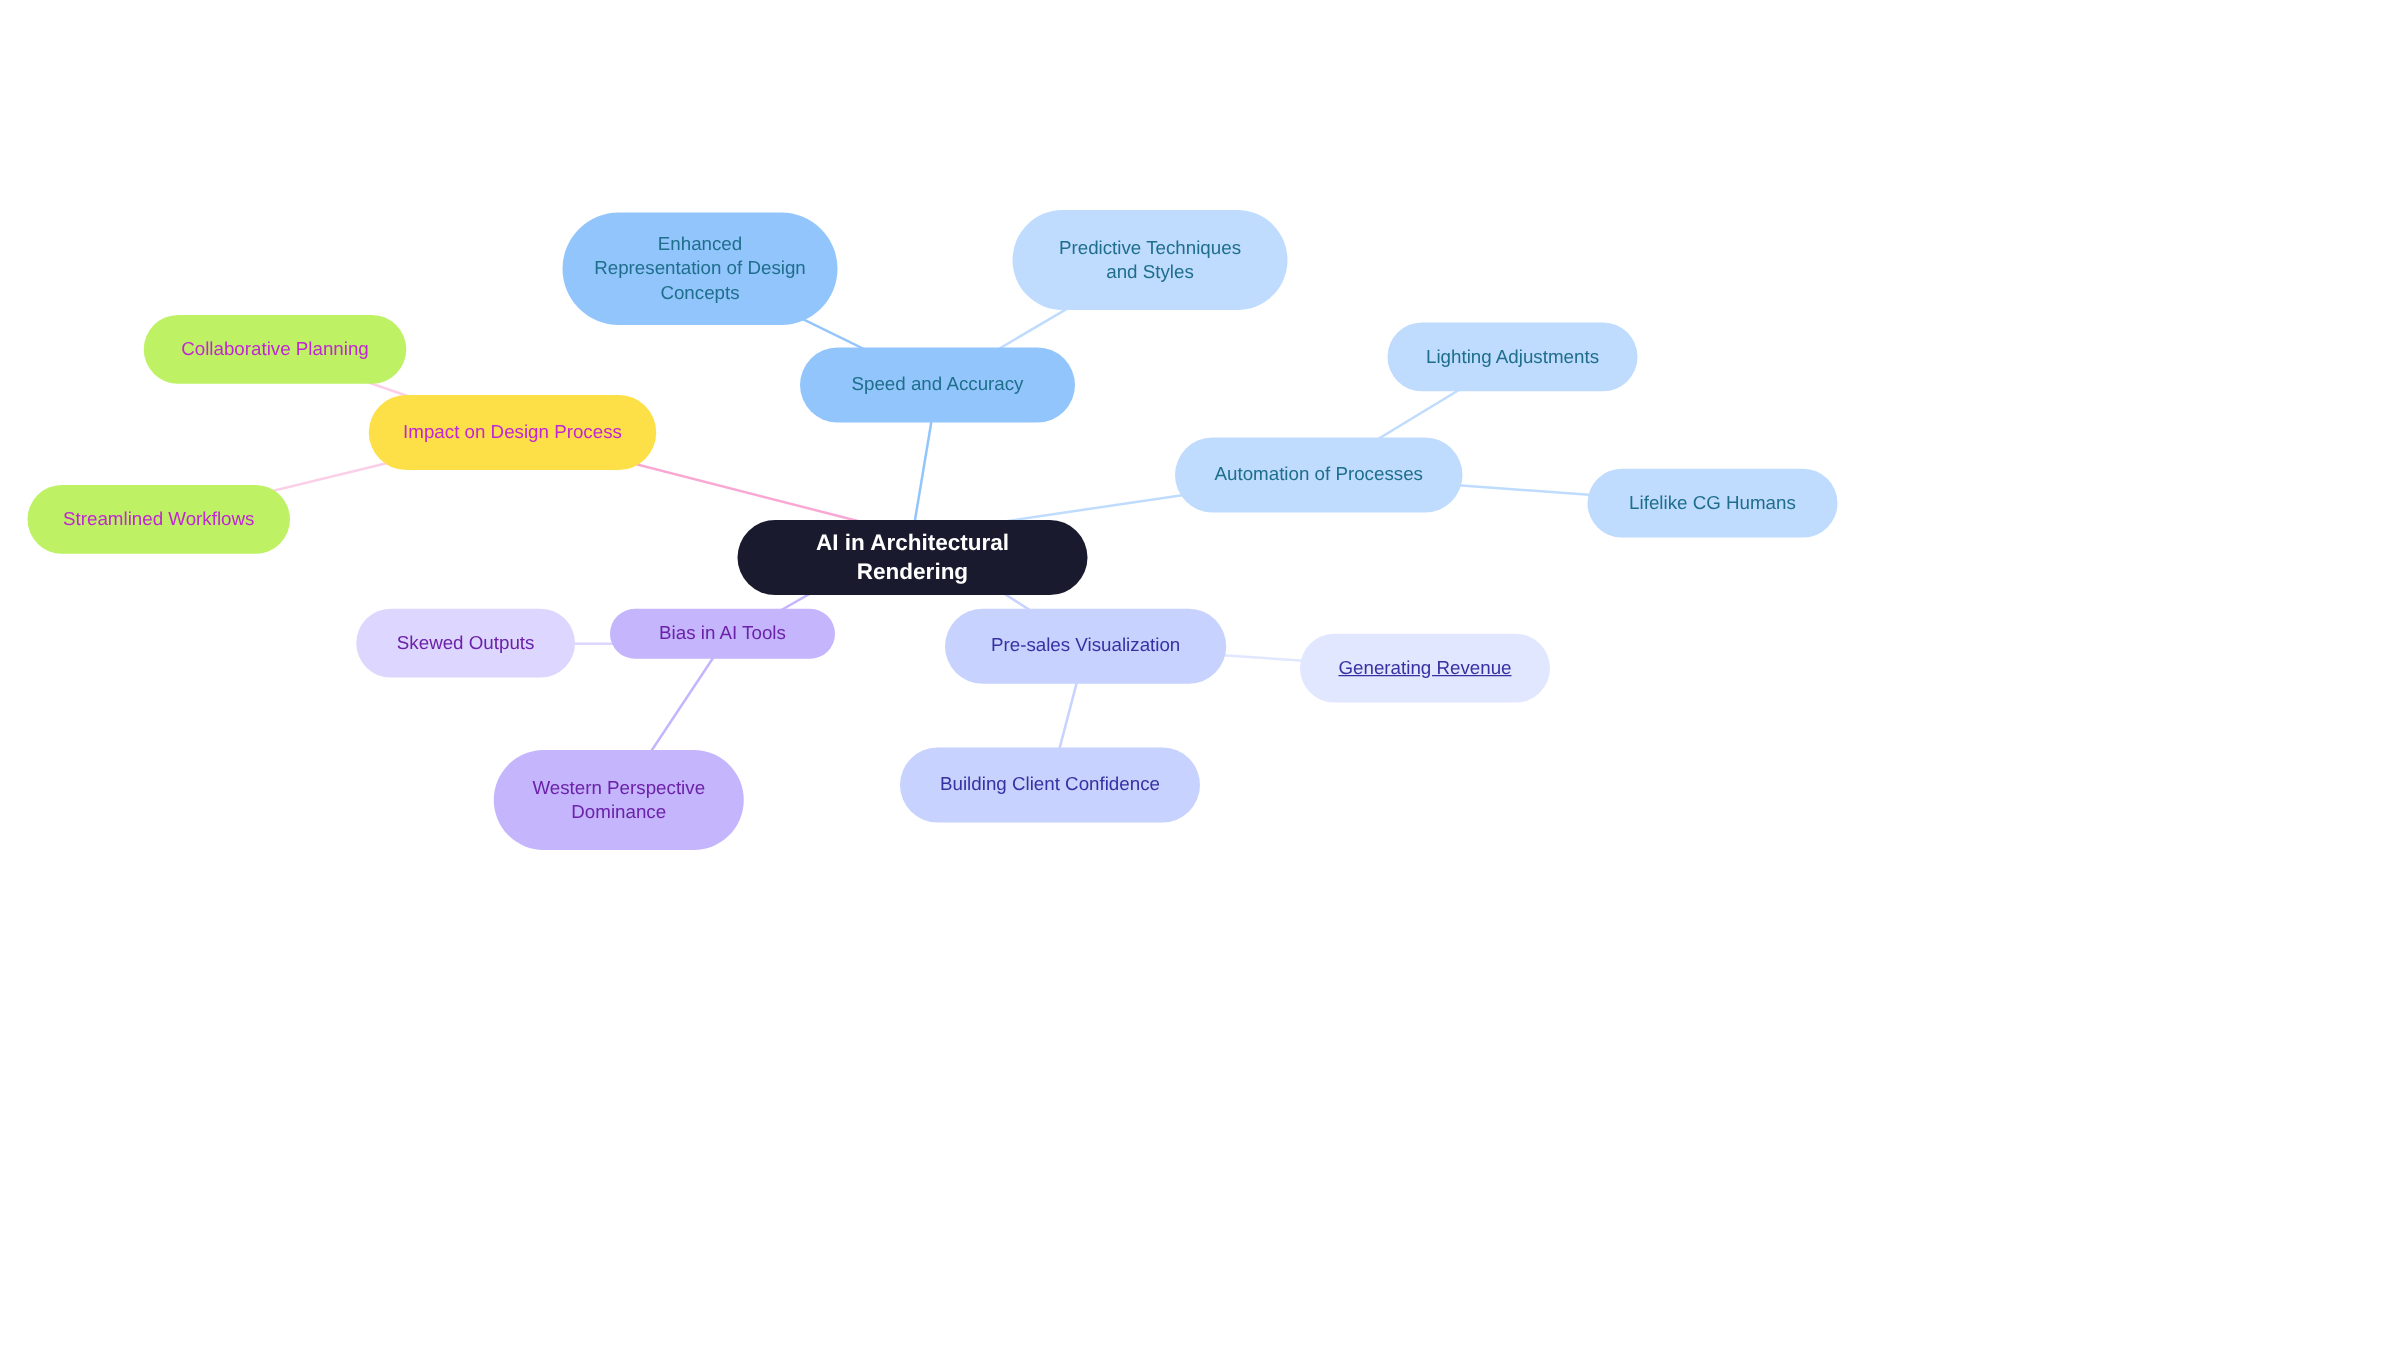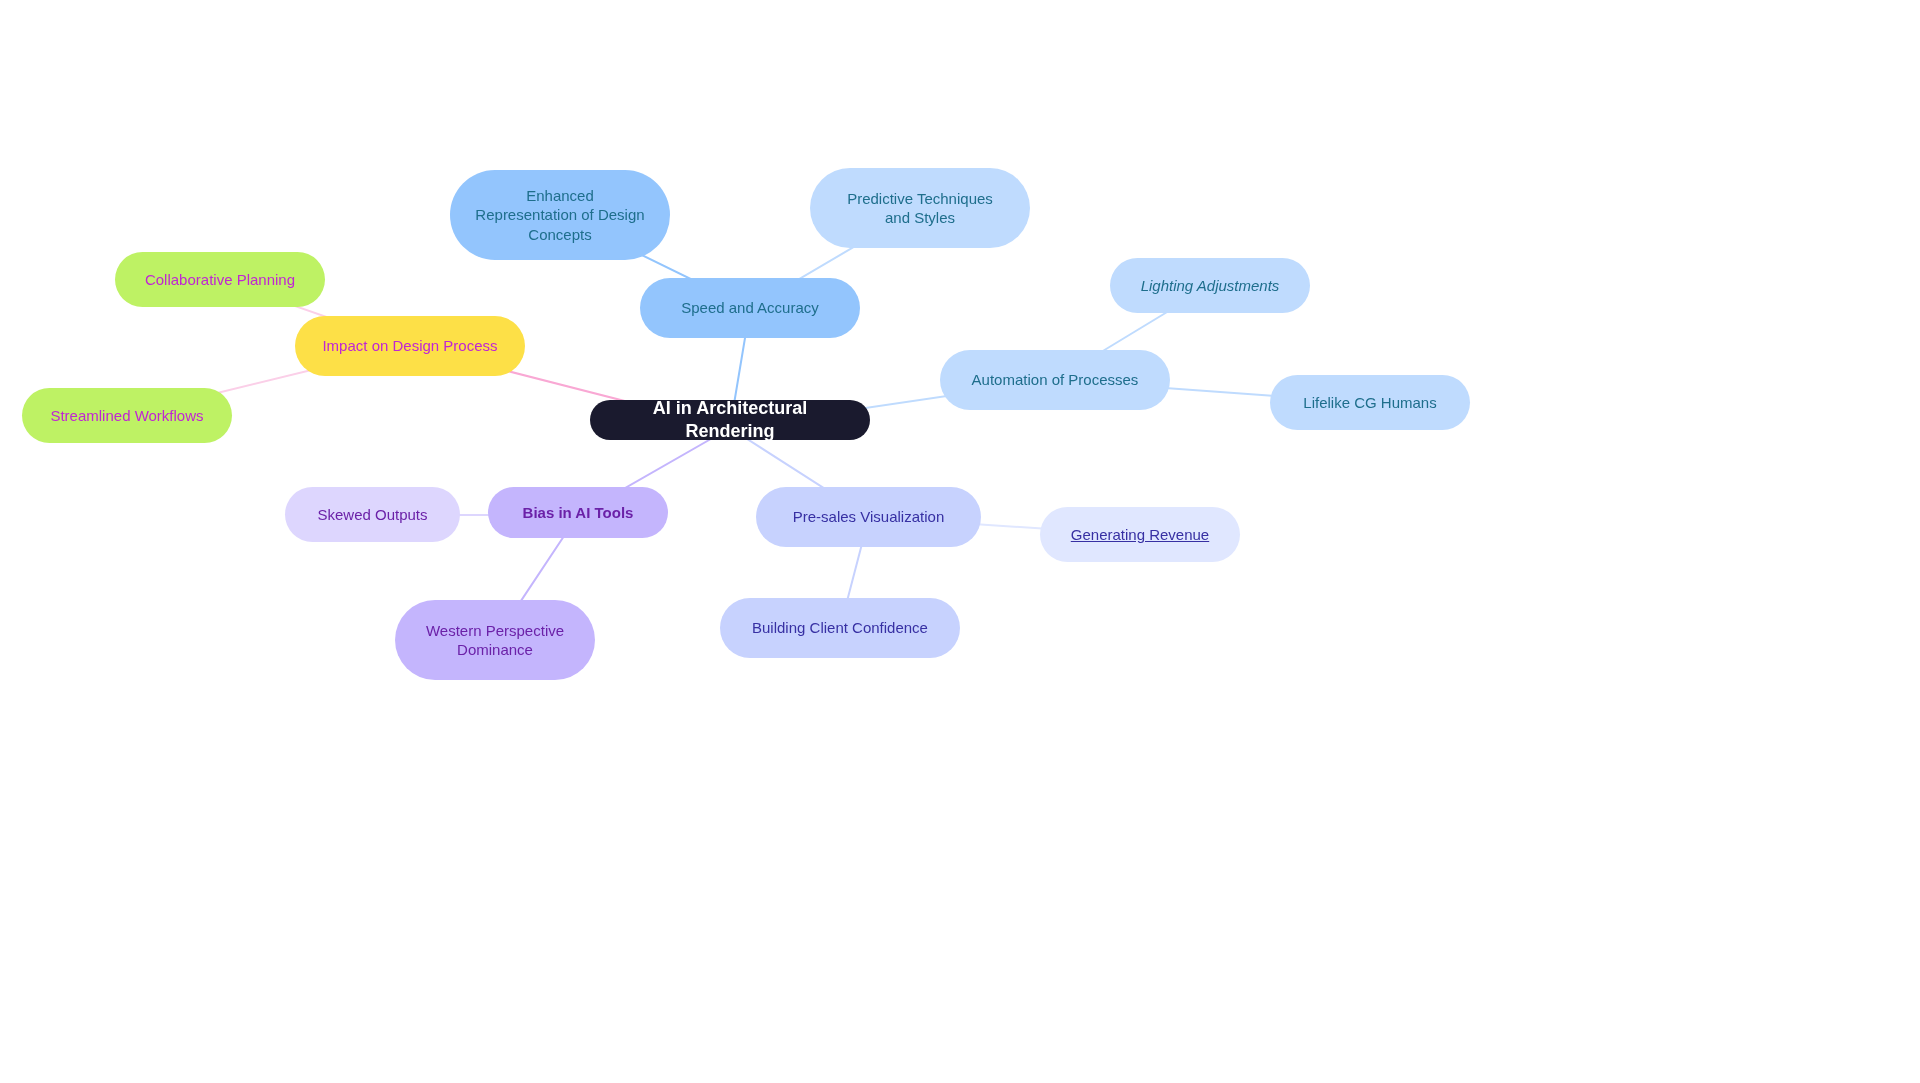--- a/index.html
+++ b/index.html
@@ -108,21 +108,21 @@
     <line x1="1055" y1="380" x2="1210" y2="286" stroke="#bfdbfe" stroke-width="2" stroke-linecap="round"></line>
     <line x1="1055" y1="380" x2="1370" y2="403" stroke="#bfdbfe" stroke-width="2" stroke-linecap="round"></line>
     <line x1="730" y1="428" x2="578" y2="515" stroke="#c4b5fd" stroke-width="2" stroke-linecap="round"></line>
     <line x1="578" y1="515" x2="373" y2="515" stroke="#ddd6fe" stroke-width="2" stroke-linecap="round"></line>
     <line x1="578" y1="515" x2="495" y2="640" stroke="#c4b5fd" stroke-width="2" stroke-linecap="round"></line>
     <line x1="730" y1="428" x2="869" y2="517" stroke="#c7d2fe" stroke-width="2" stroke-linecap="round"></line>
     <line x1="869" y1="517" x2="1140" y2="535" stroke="#e0e7ff" stroke-width="2" stroke-linecap="round"></line>
     <line x1="869" y1="517" x2="840" y2="628" stroke="#c7d2fe" stroke-width="2" stroke-linecap="round"></line>
   </svg>
 
-<div class="node node-center" style="left: 590px; top: 400px; width: 280px; height: 40px;">
+<div class="node node-center" style="left: 590px; top: 416px; width: 280px; height: 60px;">
   <span>AI in Architectural Rendering</span>
 </div>
 
 <div class="node node-blue-medium" style="left: 450px; top: 170px; width: 220px; height: 90px;">
   <span>Enhanced Representation of Design Concepts</span>
 </div>
 
 <div class="node node-blue-light" style="left: 810px; top: 168px; width: 220px; height: 80px;">
   <span>Predictive Techniques and Styles</span>
 </div>
@@ -140,29 +140,29 @@
 </div>
 
 <div class="node node-pink-light" style="left: 22px; top: 388px; width: 210px; height: 55px;">
   <span>Streamlined Workflows</span>
 </div>
 
 <div class="node node-blue-light" style="left: 940px; top: 350px; width: 230px; height: 60px;">
   <span>Automation of Processes</span>
 </div>
 
-<div class="node node-blue-light" style="left: 1110px; top: 258px; width: 200px; height: 55px; font-style: italic;">
+<div class="node node-blue-light" style="left: 1110px; top: 258px; width: 200px; height: 55px;">
   <span>Lighting Adjustments</span>
 </div>
 
 <div class="node node-blue-light" style="left: 1270px; top: 375px; width: 200px; height: 55px;">
   <span>Lifelike CG Humans</span>
 </div>
 
-<div class="node node-purple-medium" style="left: 488px; top: 487px; width: 180px; height: 51px; font-weight: bold;">
+<div class="node node-purple-medium" style="left: 488px; top: 487px; width: 180px; height: 40px;">
   <span>Bias in AI Tools</span>
 </div>
 
 <div class="node node-purple-light" style="left: 285px; top: 487px; width: 175px; height: 55px;">
   <span>Skewed Outputs</span>
 </div>
 
 <div class="node node-purple-medium" style="left: 395px; top: 600px; width: 200px; height: 80px;">
   <span>Western Perspective Dominance</span>
 </div>

